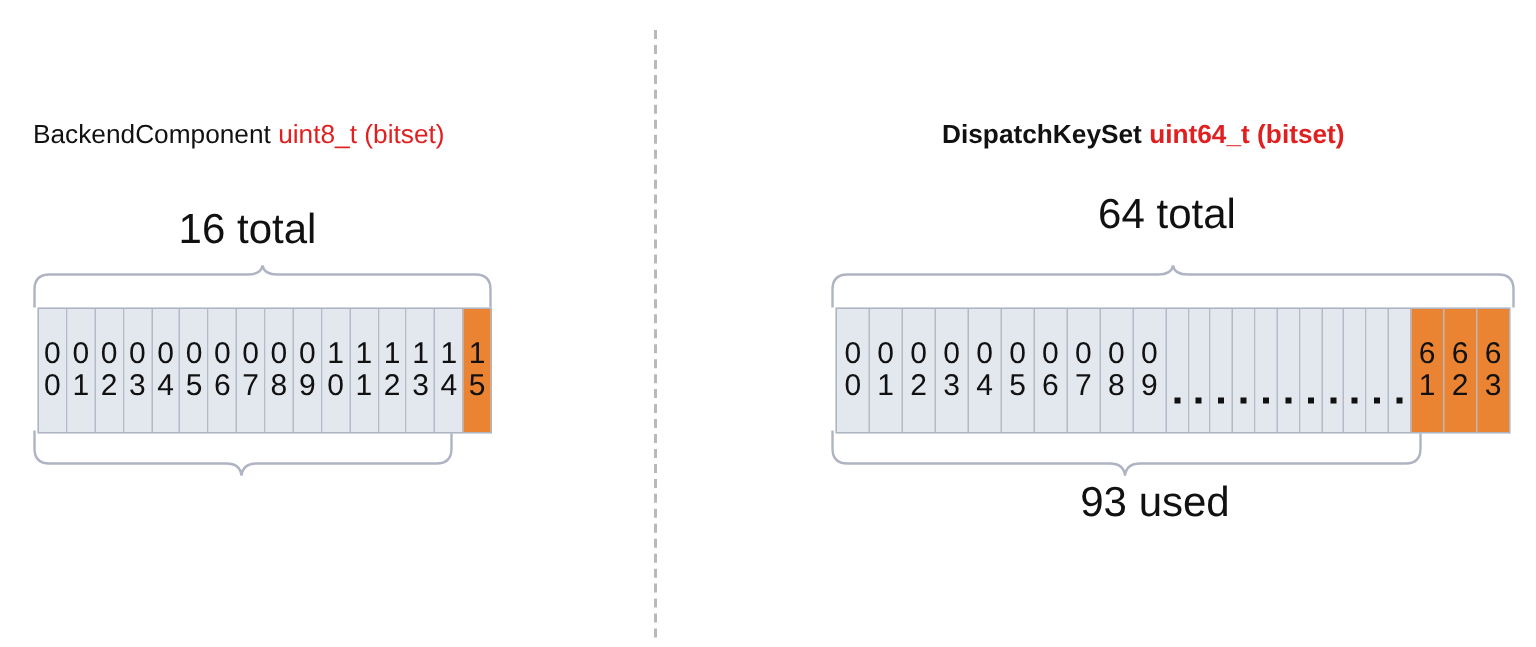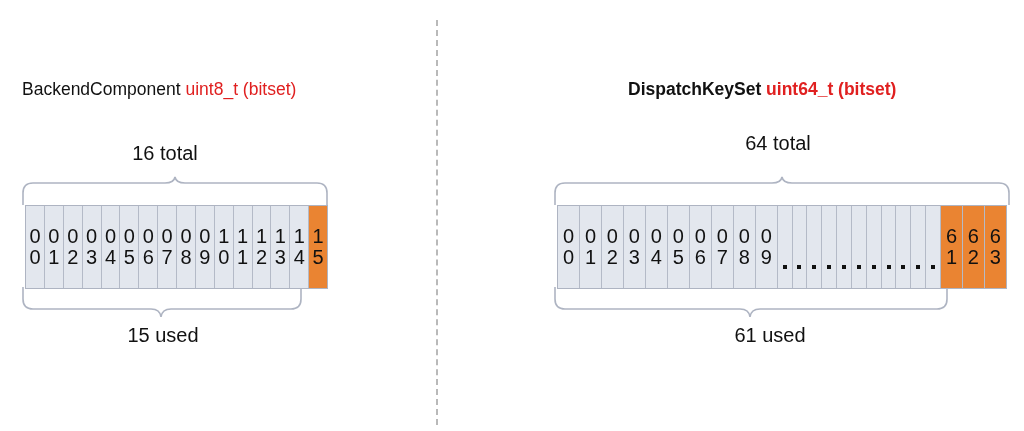--- a/index.html
+++ b/index.html
@@ -42,21 +42,21 @@
   }
   .title .accent { color: #e02020; }
 
   #title-left  { left: 22px;  top: 79px; }
   #title-right { left: 628px; top: 79px; font-weight: bold; }
 
   
   .brace-label {
     position: absolute;
     white-space: nowrap;
-    font-size: 20px;
+    font-size: 28px;
     line-height: 24px;
     color: #111111;
     text-align: center;
   }
   #label-total-left { left: 0px;   top: 141px; width: 330px; }
   #label-used-left  { left: 0px;   top: 323px; width: 326px; }
   #label-total-right{ left: 548px; top: 131px; width: 460px; }
   #label-used-right { left: 540px; top: 323px; width: 460px; }
 
   
@@ -122,21 +122,20 @@
   <div class="brace-label" id="label-total-left">16 total</div>
 
   <svg class="brace" id="brace-top-left" width="306" height="30" viewBox="0 0 306 30">
     <path d="M1,29 L1,17 Q1,7 11,7 L143,7 Q152,7 153,1 Q154,7 163,7 L295,7 Q305,7 305,17 L305,29" fill="none" stroke="#aeb4c2" stroke-width="1.6"></path>
   </svg>
 
   <svg class="brace" id="brace-bot-left" width="280" height="34" viewBox="0 0 280 34">
     <path d="M1,1 L1,13 Q1,23 11,23 L129,23 Q138,23 139,31 Q140,23 149,23 L269,23 Q279,23 279,13 L279,1" fill="none" stroke="#aeb4c2" stroke-width="1.6"></path>
   </svg>
 
-  <div class="brace-label" id="label-used-left">15 used</div>
 
   <div class="bitset" id="bitset-left">
       <div class="cell">
         <span class="d">0</span>
         <span class="d">0</span>
       </div>
       <div class="cell">
         <span class="d">0</span>
         <span class="d">1</span>
       </div>
@@ -208,21 +207,21 @@
   <div class="brace-label" id="label-total-right">64 total</div>
 
   <svg class="brace" id="brace-top-right" width="456" height="30" viewBox="0 0 456 30">
     <path d="M1,29 L1,17 Q1,7 11,7 L218,7 Q227,7 228,1 Q229,7 238,7 L445,7 Q455,7 455,17 L455,29" fill="none" stroke="#aeb4c2" stroke-width="1.6"></path>
   </svg>
 
   <svg class="brace" id="brace-bot-right" width="394" height="34" viewBox="0 0 394 34">
     <path d="M1,1 L1,13 Q1,23 11,23 L186,23 Q195,23 196,31 Q197,23 206,23 L383,23 Q393,23 393,13 L393,1" fill="none" stroke="#aeb4c2" stroke-width="1.6"></path>
   </svg>
 
-  <div class="brace-label" id="label-used-right">61 used</div>
+  <div class="brace-label" id="label-used-right">93 used</div>
 
   <div class="bitset" id="bitset-right">
       <div class="cell">
         <span class="d">0</span>
         <span class="d">0</span>
       </div>
       <div class="cell">
         <span class="d">0</span>
         <span class="d">1</span>
       </div>

